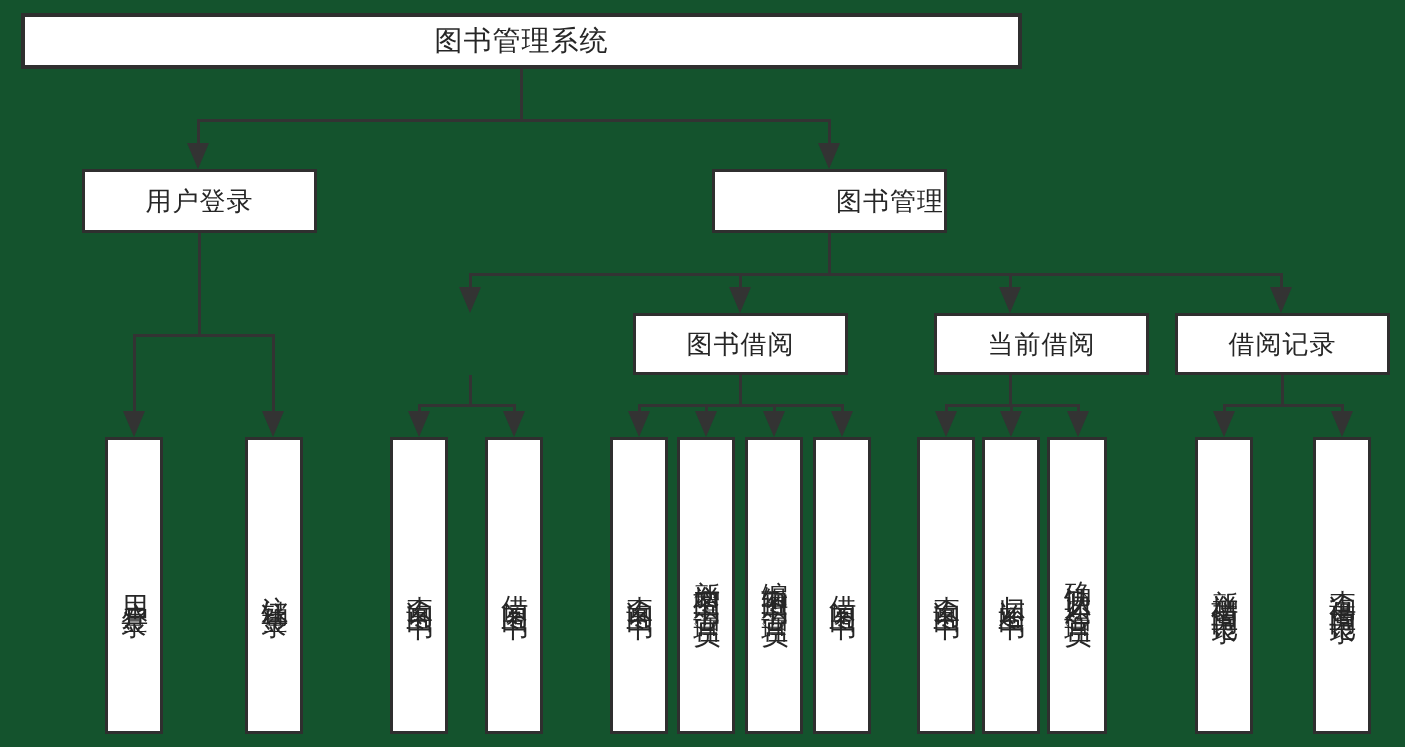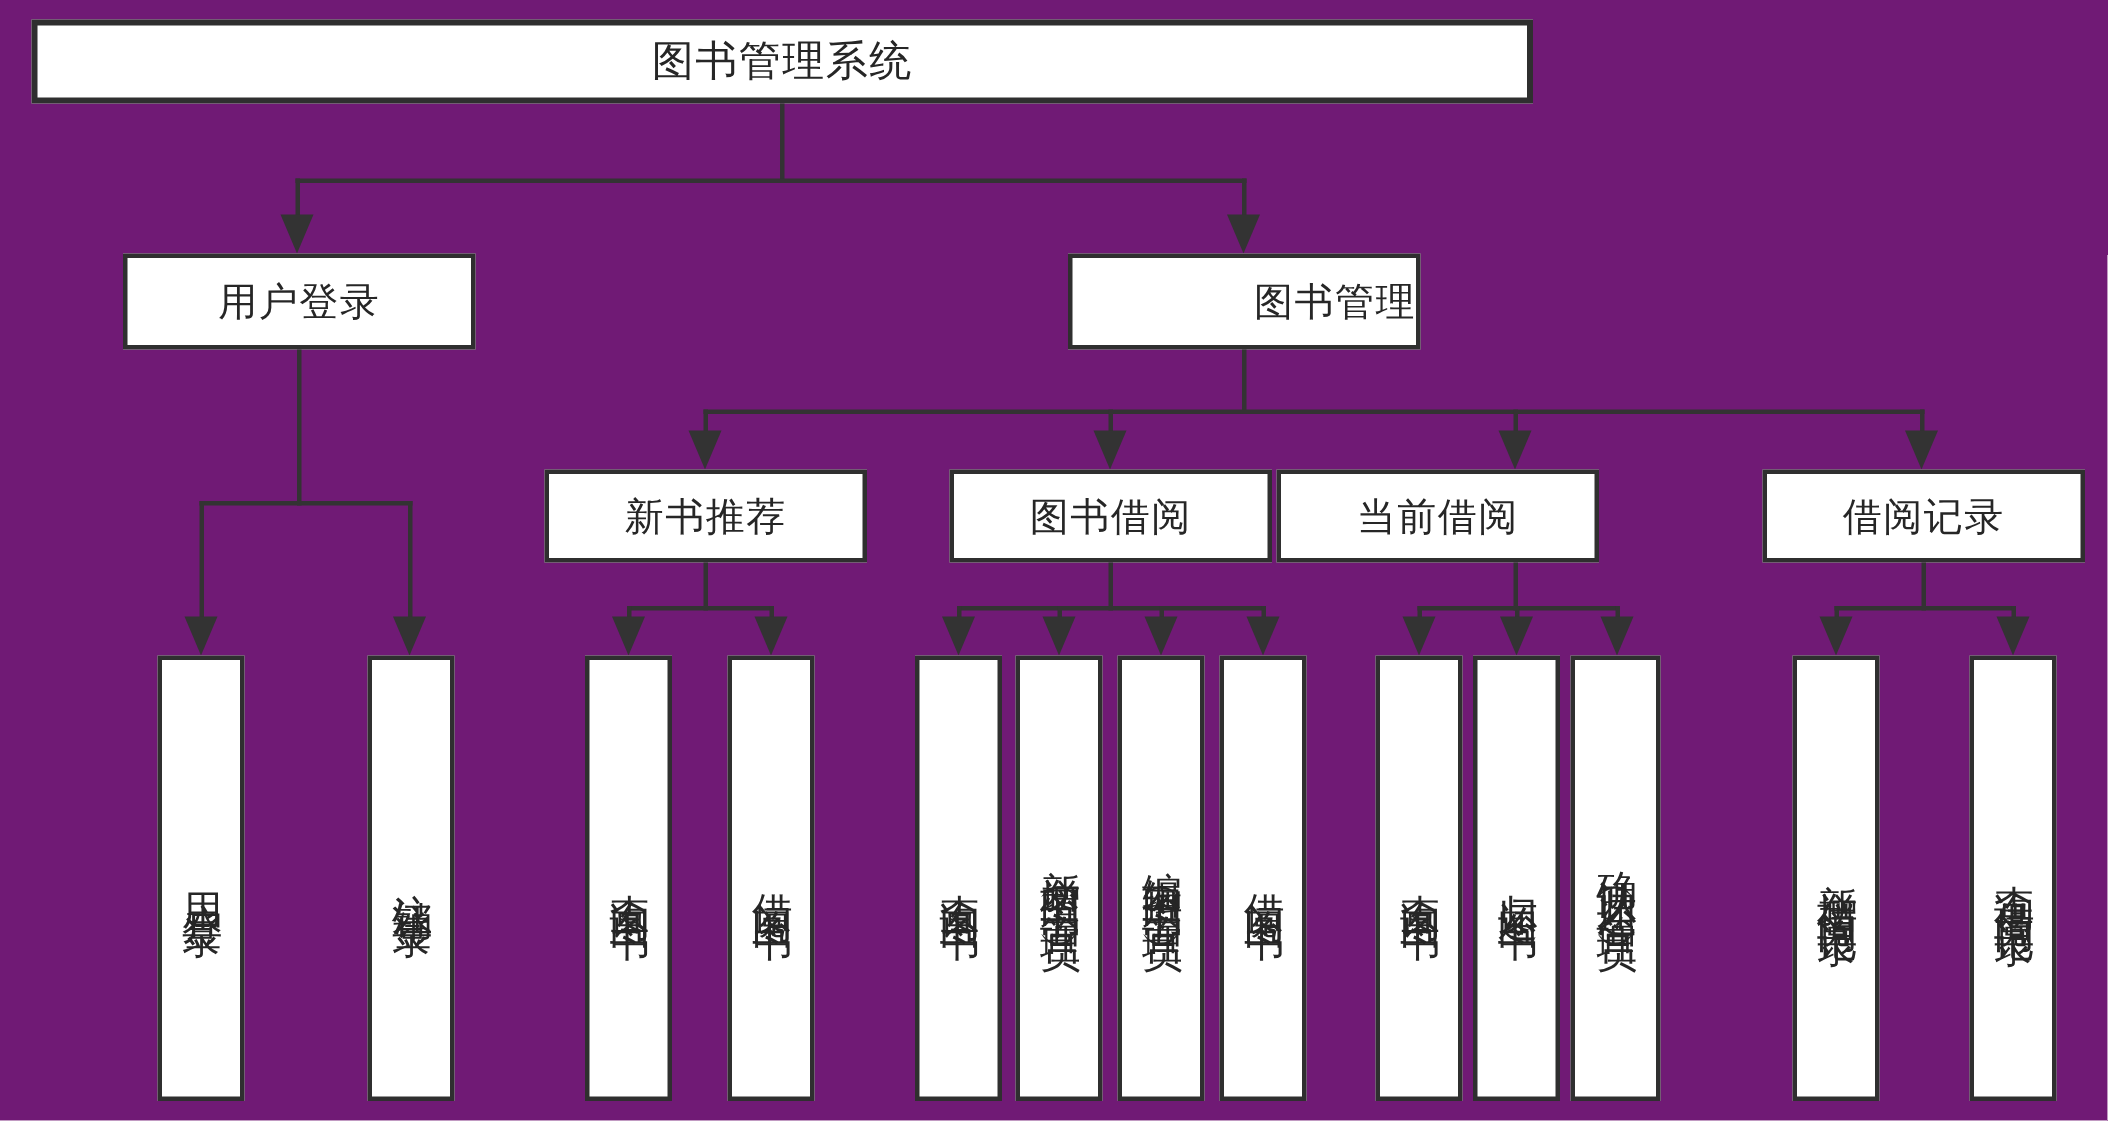--- a/index.html
+++ b/index.html
@@ -4,21 +4,21 @@
 <style>
   html, body {
     margin: 0;
     padding: 0;
     background: #ffffff;
   }
   .stage {
     position: relative;
     width: 1405px;
     height: 747px;
-    background: #701a75;
+    background: #14532d;
     font-family: "Liberation Sans", sans-serif;
     color: #222222;
     overflow: hidden;
   }
   .box {
     position: absolute;
     box-sizing: border-box;
     border: 3px solid #2f2f2f;
     background: #ffffff;
     display: flex;
@@ -103,27 +103,24 @@
   <div class="hline" style="left:469px; top:273px; width:814px;"></div>
   <div class="vline" style="left:469px; top:273px; height:16px;"></div>
   <div class="arr" style="left:459px; top:287px;"></div>
   <div class="vline" style="left:739px; top:273px; height:16px;"></div>
   <div class="arr" style="left:729px; top:287px;"></div>
   <div class="vline" style="left:1009px; top:273px; height:16px;"></div>
   <div class="arr" style="left:999px; top:287px;"></div>
   <div class="vline" style="left:1280px; top:273px; height:16px;"></div>
   <div class="arr" style="left:1270px; top:287px;"></div>
 
-  <div class="box" style="left:363px; top:313px; width:215px; height:62px;">
-    <span>新书推荐</span>
-  </div>
   <div class="box" style="left:633px; top:313px; width:215px; height:62px;text-align:right;">
     <span>图书借阅</span>
   </div>
-  <div class="box" style="left:851px; top:313px; width:215px; height:62px;">
+  <div class="box" style="left:934px; top:313px; width:215px; height:62px;">
     <span>当前借阅</span>
   </div>
   <div class="box" style="left:1175px; top:313px; width:215px; height:62px;align-items:center;">
     <span>借阅记录</span>
   </div>
 
   <div class="vline" style="left:469px; top:375px; height:32px;"></div>
   <div class="hline" style="left:418px; top:404px; width:98px;"></div>
   <div class="vline" style="left:418px; top:404px; height:10px;"></div>
   <div class="arr" style="left:408px; top:411px;"></div>

